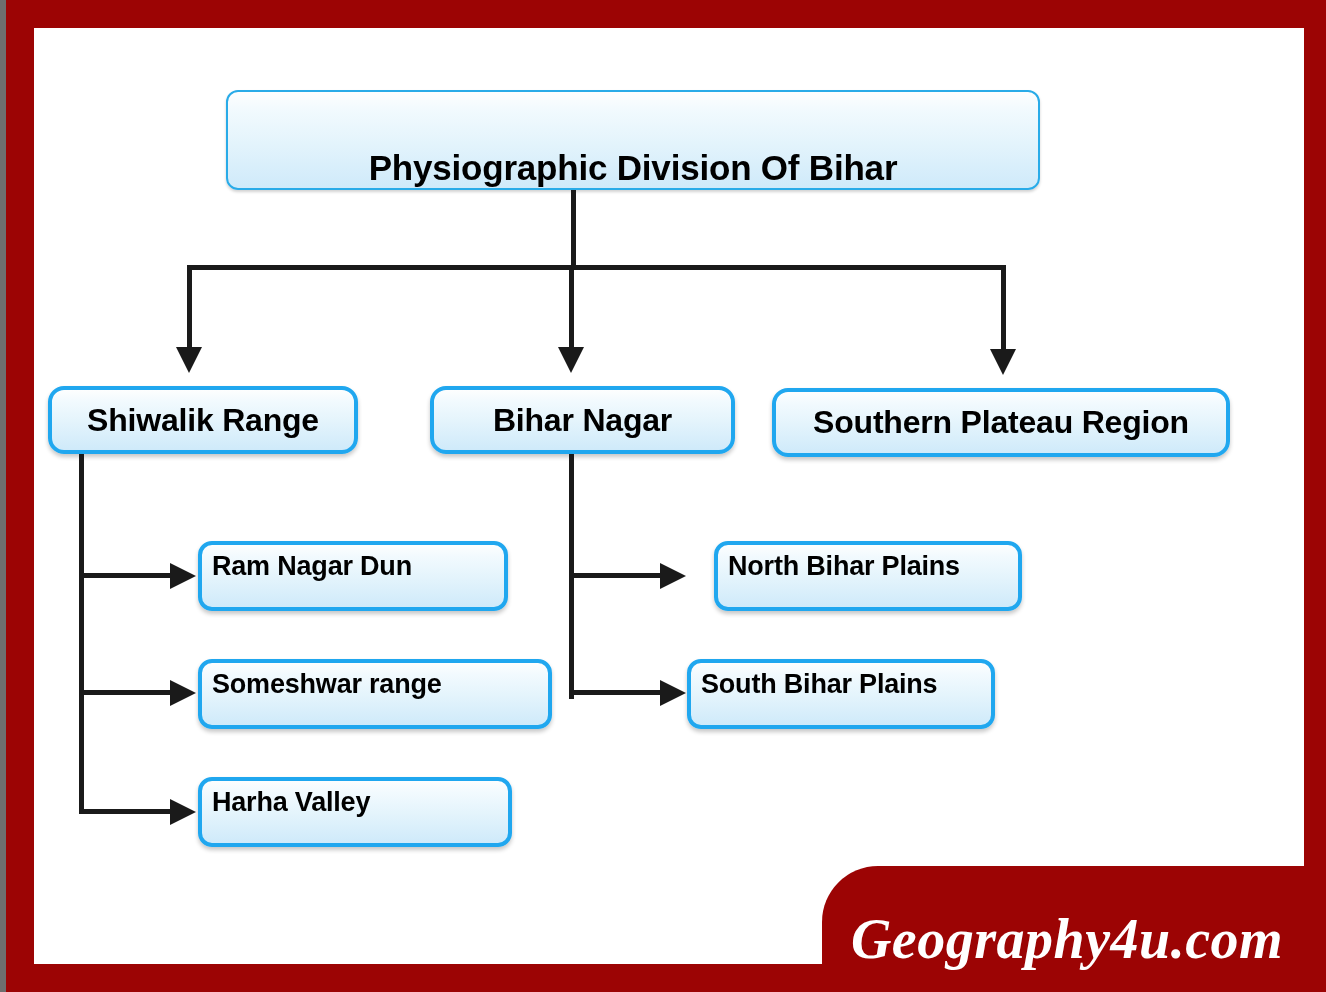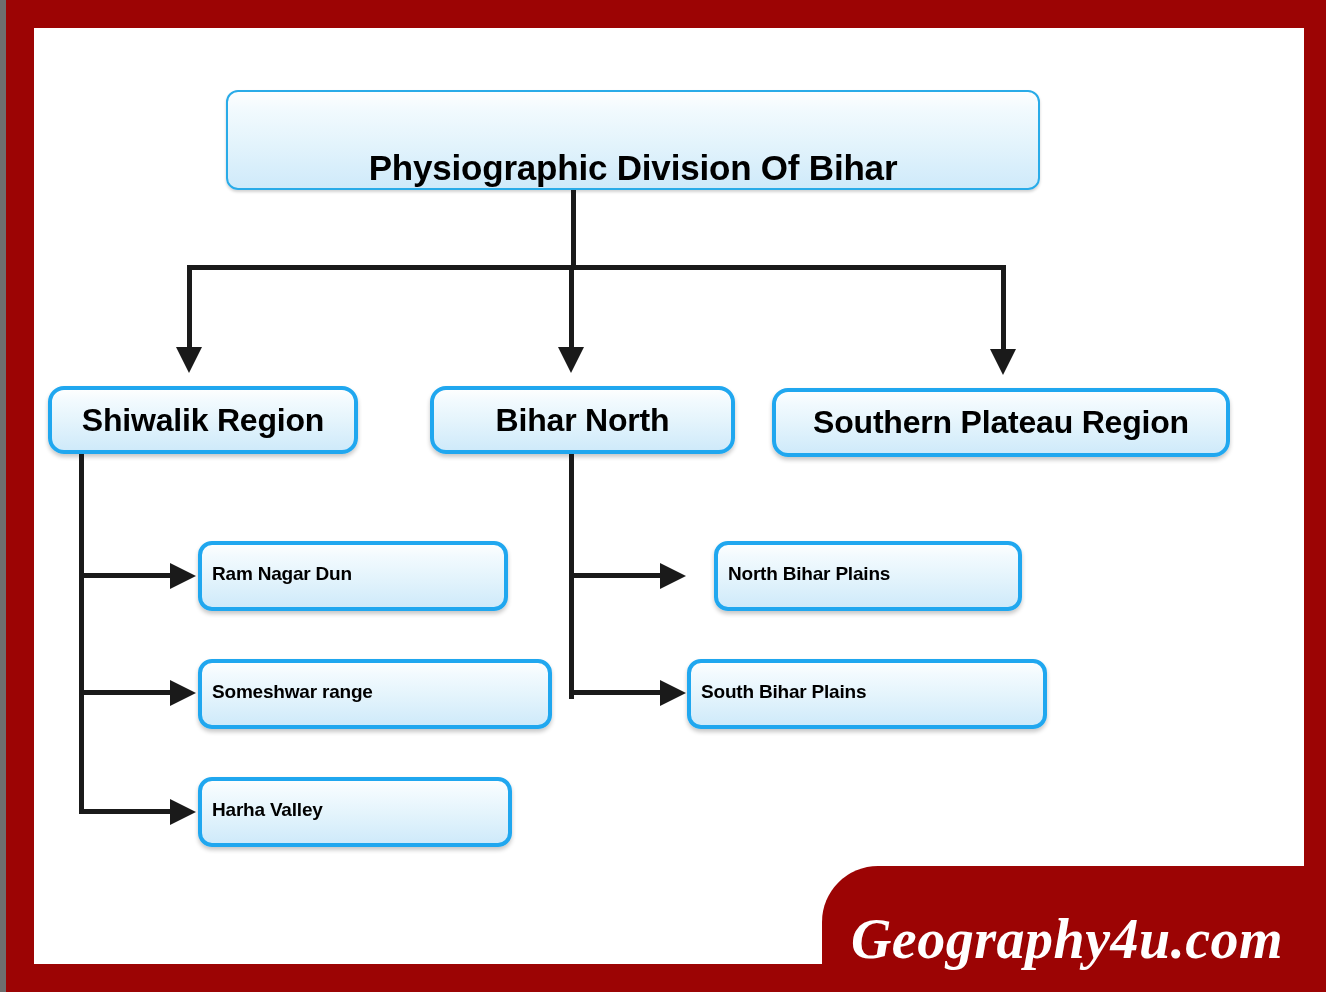--- a/index.html
+++ b/index.html
@@ -67,22 +67,22 @@
     border-radius: 16px;
     justify-content: center;
     font-size: 32px;
     box-shadow: 0 3px 4px rgba(0,0,0,0.22);
   }
   .node.lvl-3 {
     border: 4px solid #20a7ef;
     border-radius: 14px;
     justify-content: flex-start;
     align-items: flex-start;
-    padding: 18px 0 0 10px;
-    font-size: 19px;
+    padding: 6px 0 0 10px;
+    font-size: 27px;
     box-shadow: 0 3px 4px rgba(0,0,0,0.22);
   }
 
   
   .conn {
     position: absolute;
     background: #1a1a1a;
   }
   .conn.v { width: 5px; }
   .conn.h { height: 5px; }
@@ -145,25 +145,25 @@
   <div class="conn v" style="left:187px; top:265px; height:83px;"></div>
   <div class="arrow-down" style="left:176px; top:347px;"></div>
 
   <div class="conn v" style="left:569px; top:265px; height:83px;"></div>
   <div class="arrow-down" style="left:558px; top:347px;"></div>
 
   <div class="conn v" style="left:1001px; top:265px; height:85px;"></div>
   <div class="arrow-down" style="left:990px; top:349px;"></div>
 
   <div class="node lvl-2" style="left:48px; top:386px; width:310px; height:68px;">
-    <span>Shiwalik Region</span>
+    <span>Shiwalik Range</span>
   </div>
 
   <div class="node lvl-2" style="left:430px; top:386px; width:305px; height:68px;">
-    <span>Bihar North</span>
+    <span>Bihar Nagar</span>
   </div>
 
   <div class="node lvl-2" style="left:772px; top:388px; width:458px; height:69px;">
     <span>Southern Plateau Region</span>
   </div>
 
   <div class="conn v" style="left:79px; top:454px; height:360px;"></div>
 
   <div class="conn h" style="left:79px; top:573px; width:96px;"></div>
   <div class="arrow-right" style="left:170px; top:563px;"></div>
@@ -191,21 +191,21 @@
   <div class="conn h" style="left:569px; top:573px; width:96px;"></div>
   <div class="arrow-right" style="left:660px; top:563px;"></div>
 
   <div class="conn h" style="left:569px; top:690px; width:96px;"></div>
   <div class="arrow-right" style="left:660px; top:680px;"></div>
 
   <div class="node lvl-3" style="left:714px; top:541px; width:308px; height:70px;">
     <span>North Bihar Plains</span>
   </div>
 
-  <div class="node lvl-3" style="left:687px; top:659px; width:360px; height:70px;">
+  <div class="node lvl-3" style="left:687px; top:659px; width:308px; height:70px;">
     <span>South Bihar Plains</span>
   </div>
 
   <div class="watermark">
     <span class="watermark-text">Geography4u.com</span>
   </div>
 
 </div>
 
 </body></html>

